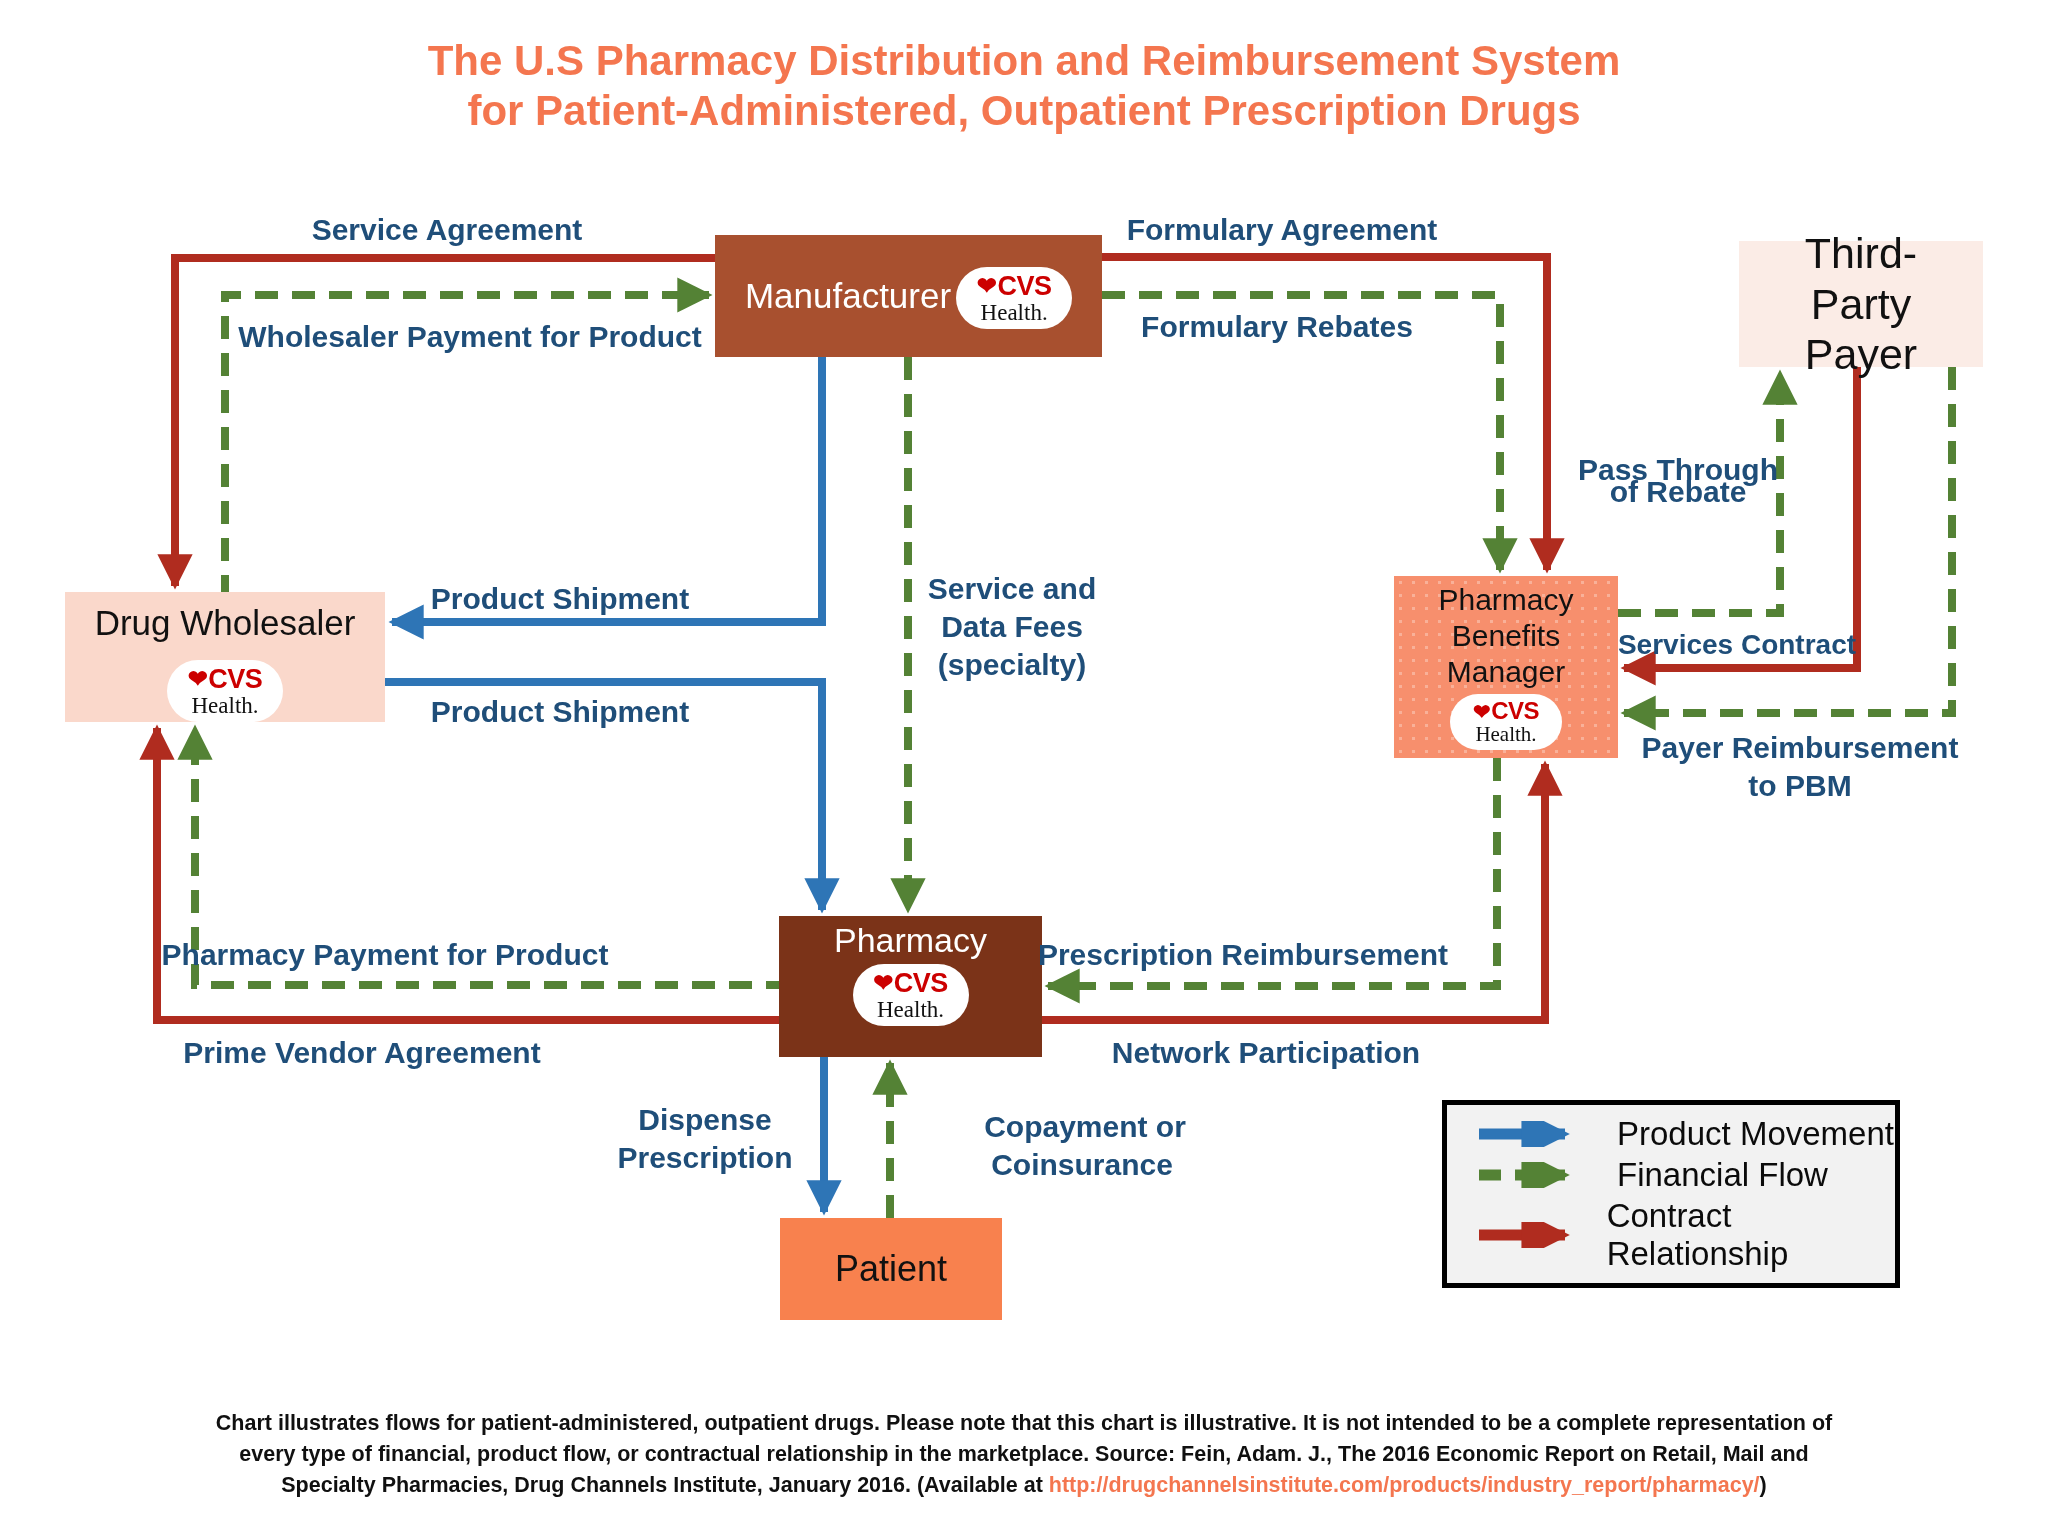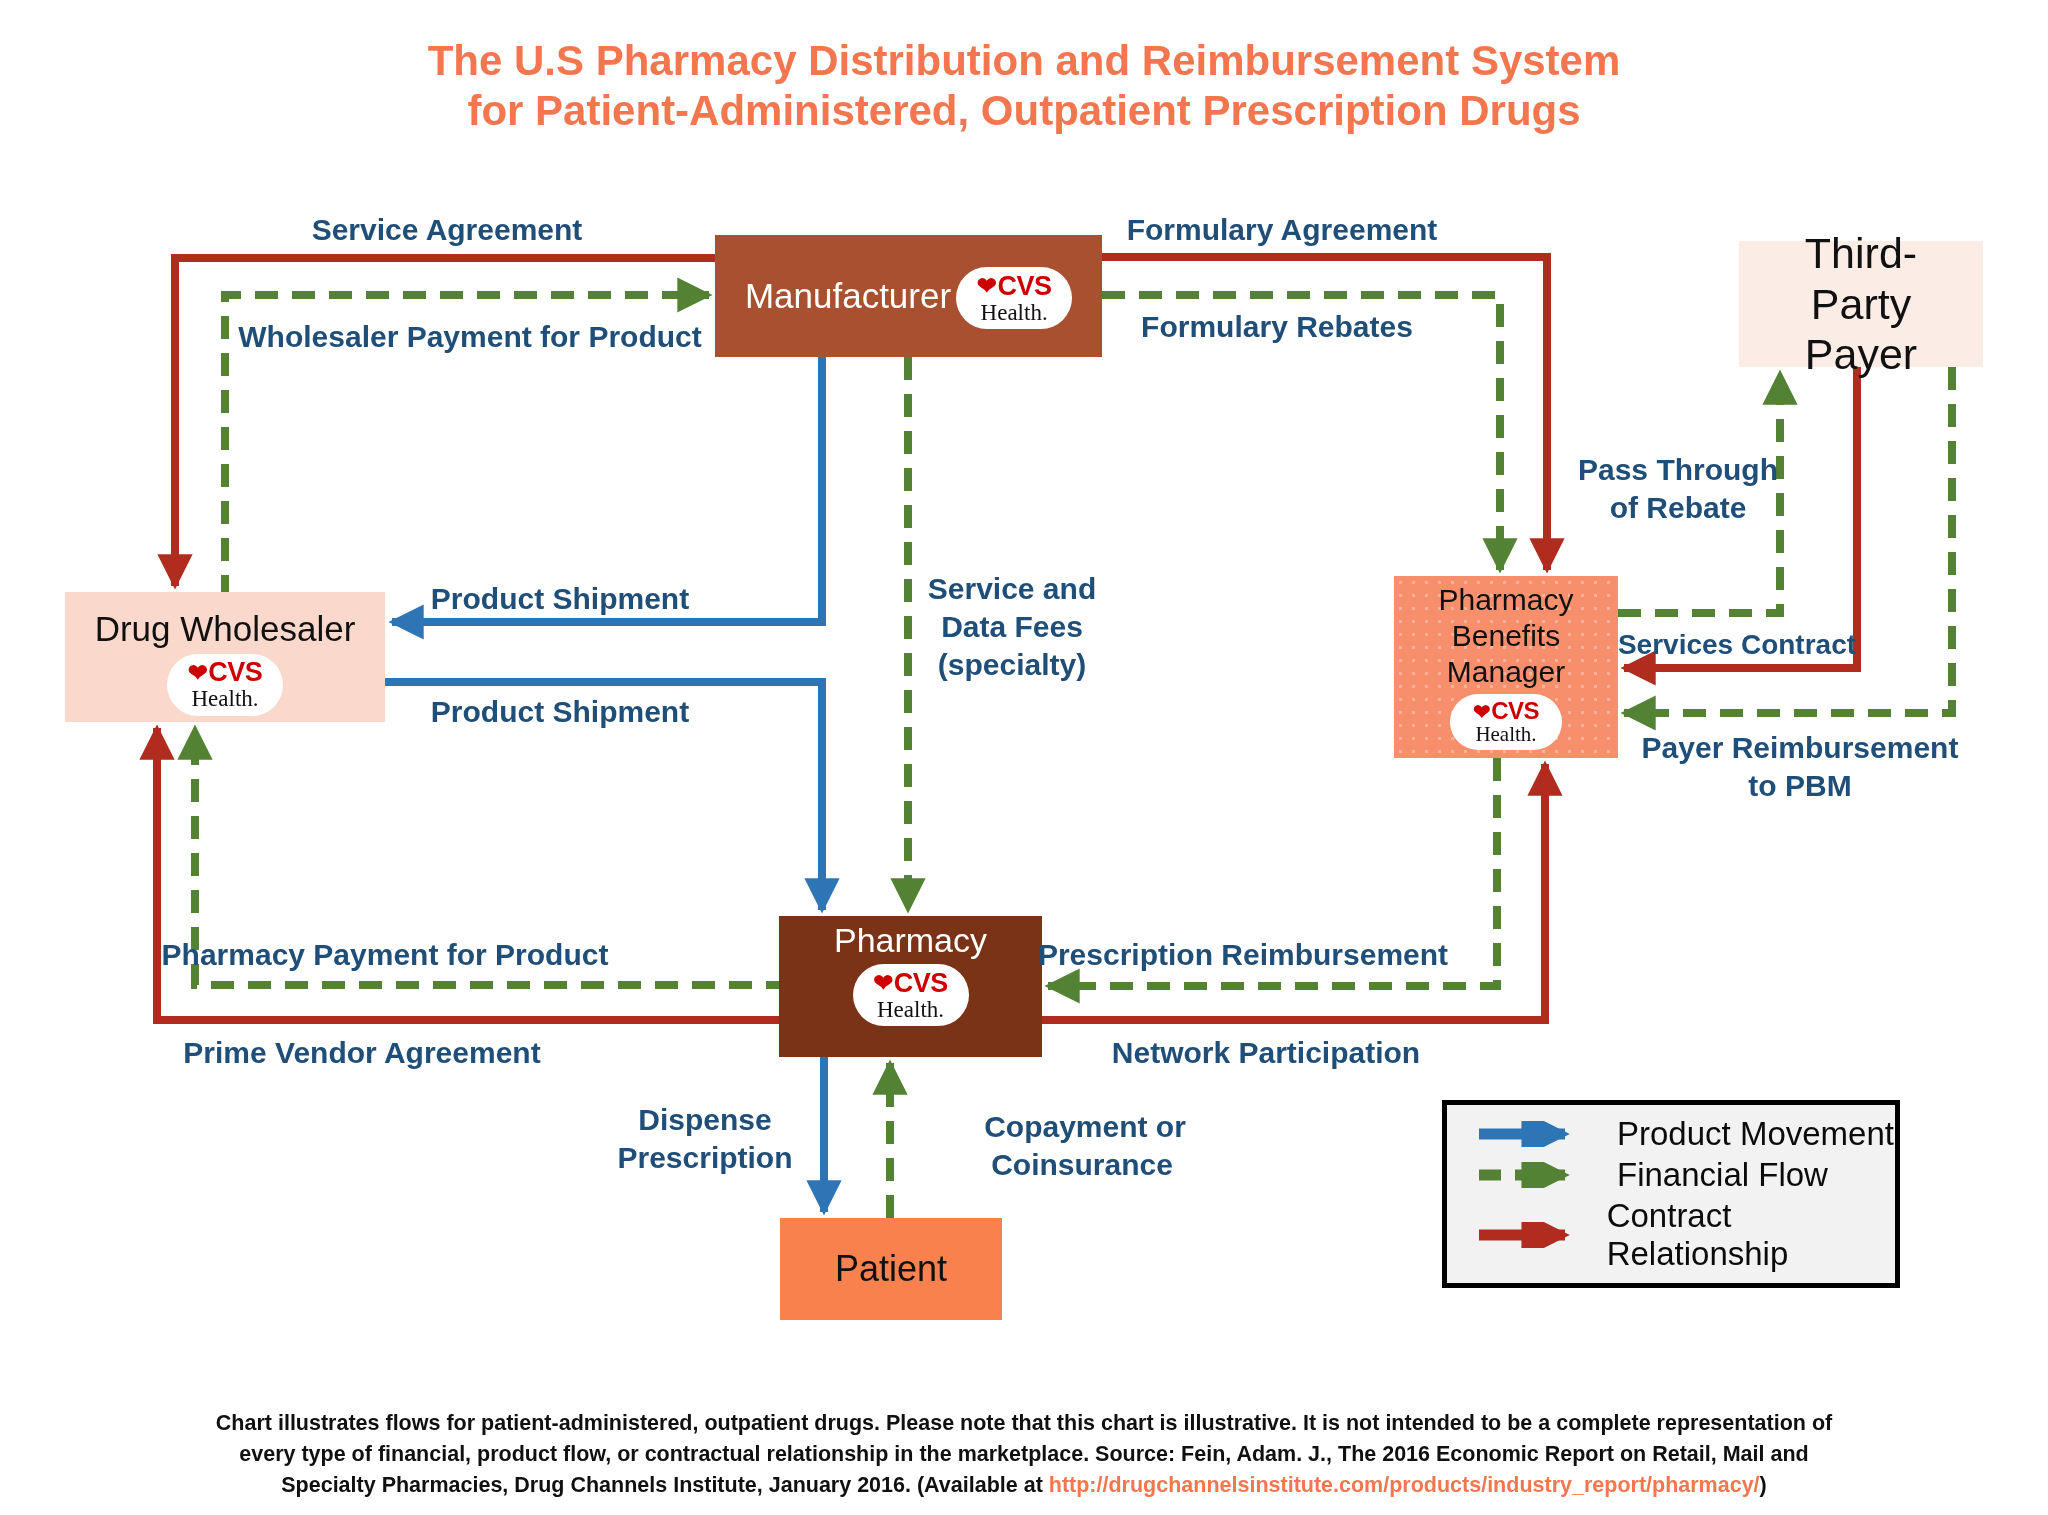--- a/index.html
+++ b/index.html
@@ -19,21 +19,21 @@
   .mk-red{fill:var(--red,#B02C1F);}
   
   .node{position:absolute;z-index:2;display:flex;flex-direction:column;align-items:center;
         justify-content:center;box-sizing:border-box;text-align:center;}
   .node .box-label{font-size:43px;color:#111;line-height:1.18;}
   .node.dark .box-label{color:#fff;}
   #manufacturer{left:715px;top:235px;width:387px;height:122px;background:var(--manufacturer_bg,#A8502F);
         flex-direction:row;gap:5px;}
   #manufacturer .box-label{font-size:35px;}
   #drug-wholesaler{left:65px;top:592px;width:320px;height:130px;background:var(--wholesaler_bg,#FAD8CB);
-        justify-content:center;padding-top:10px;}
+        justify-content:space-between;padding-top:10px;}
   #drug-wholesaler .box-label{font-size:35px;}
   #third-party-payer{left:1739px;top:241px;width:244px;height:126px;background:var(--payer_bg,#FBECE6);}
   #pbm{left:1394px;top:576px;width:224px;height:182px;
        background:radial-gradient(circle, rgba(255,255,255,0.30) 1.6px, transparent 1.8px) 0 0/13px 13px,
                   var(--pbm_bg,#F78F6D);
        justify-content:flex-start;padding-top:6px;}
   #pbm .box-label{font-size:30px;line-height:36px;}
   #pharmacy{left:779px;top:916px;width:263px;height:141px;background:var(--pharmacy_bg,#7B3318);
        justify-content:flex-start;padding-top:4px;}
   #pharmacy .box-label{font-size:34px;}
@@ -158,21 +158,21 @@
   <div class="elabel" style="left:447px;top:230px">Service Agreement</div>
   <div class="elabel" style="left:470px;top:337px">Wholesaler Payment for Product</div>
   <div class="elabel" style="left:1282px;top:230px">Formulary Agreement</div>
   <div class="elabel" style="left:1277px;top:327px">Formulary Rebates</div>
   <div class="elabel" style="left:560px;top:599px">Product Shipment</div>
   <div class="elabel" style="left:560px;top:712px">Product Shipment</div>
   <div class="elabel" style="left:1012px;top:589px">Service and</div>
   <div class="elabel" style="left:1012px;top:627px">Data Fees</div>
   <div class="elabel it" style="left:1012px;top:665px">(specialty)</div>
   <div class="elabel" style="left:1678px;top:470px">Pass Through</div>
-  <div class="elabel" style="left:1678px;top:508px">of Rebate</div>
+  <div class="elabel" style="left:1678px;top:492px">of Rebate</div>
   <div class="elabel" style="left:1737px;top:645px;font-size:28px">Services Contract</div>
   <div class="elabel" style="left:1800px;top:748px">Payer Reimbursement</div>
   <div class="elabel" style="left:1800px;top:786px">to PBM</div>
   <div class="elabel" style="left:385px;top:955px">Pharmacy Payment for Product</div>
   <div class="elabel" style="left:362px;top:1053px">Prime Vendor Agreement</div>
   <div class="elabel" style="left:1243px;top:955px">Prescription Reimbursement</div>
   <div class="elabel" style="left:1266px;top:1053px">Network Participation</div>
   <div class="elabel" style="left:705px;top:1120px">Dispense</div>
   <div class="elabel" style="left:705px;top:1158px">Prescription</div>
   <div class="elabel" style="left:1085px;top:1127px">Copayment or</div>

